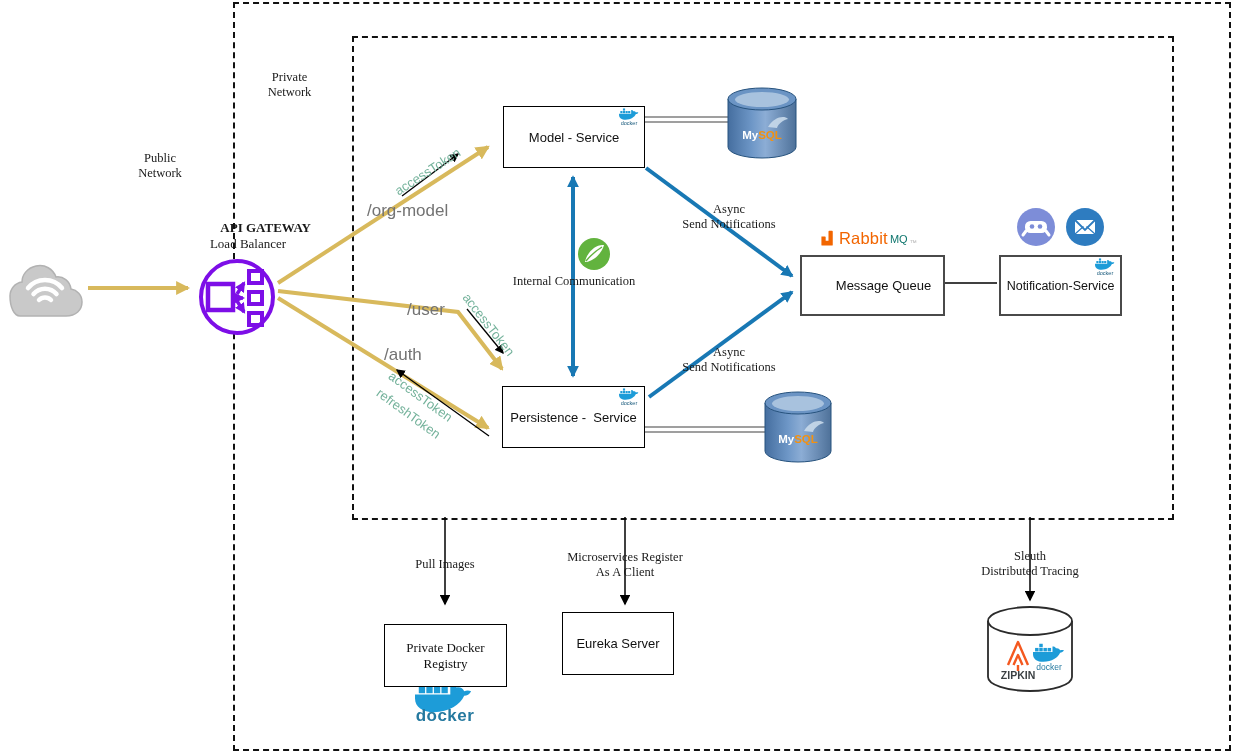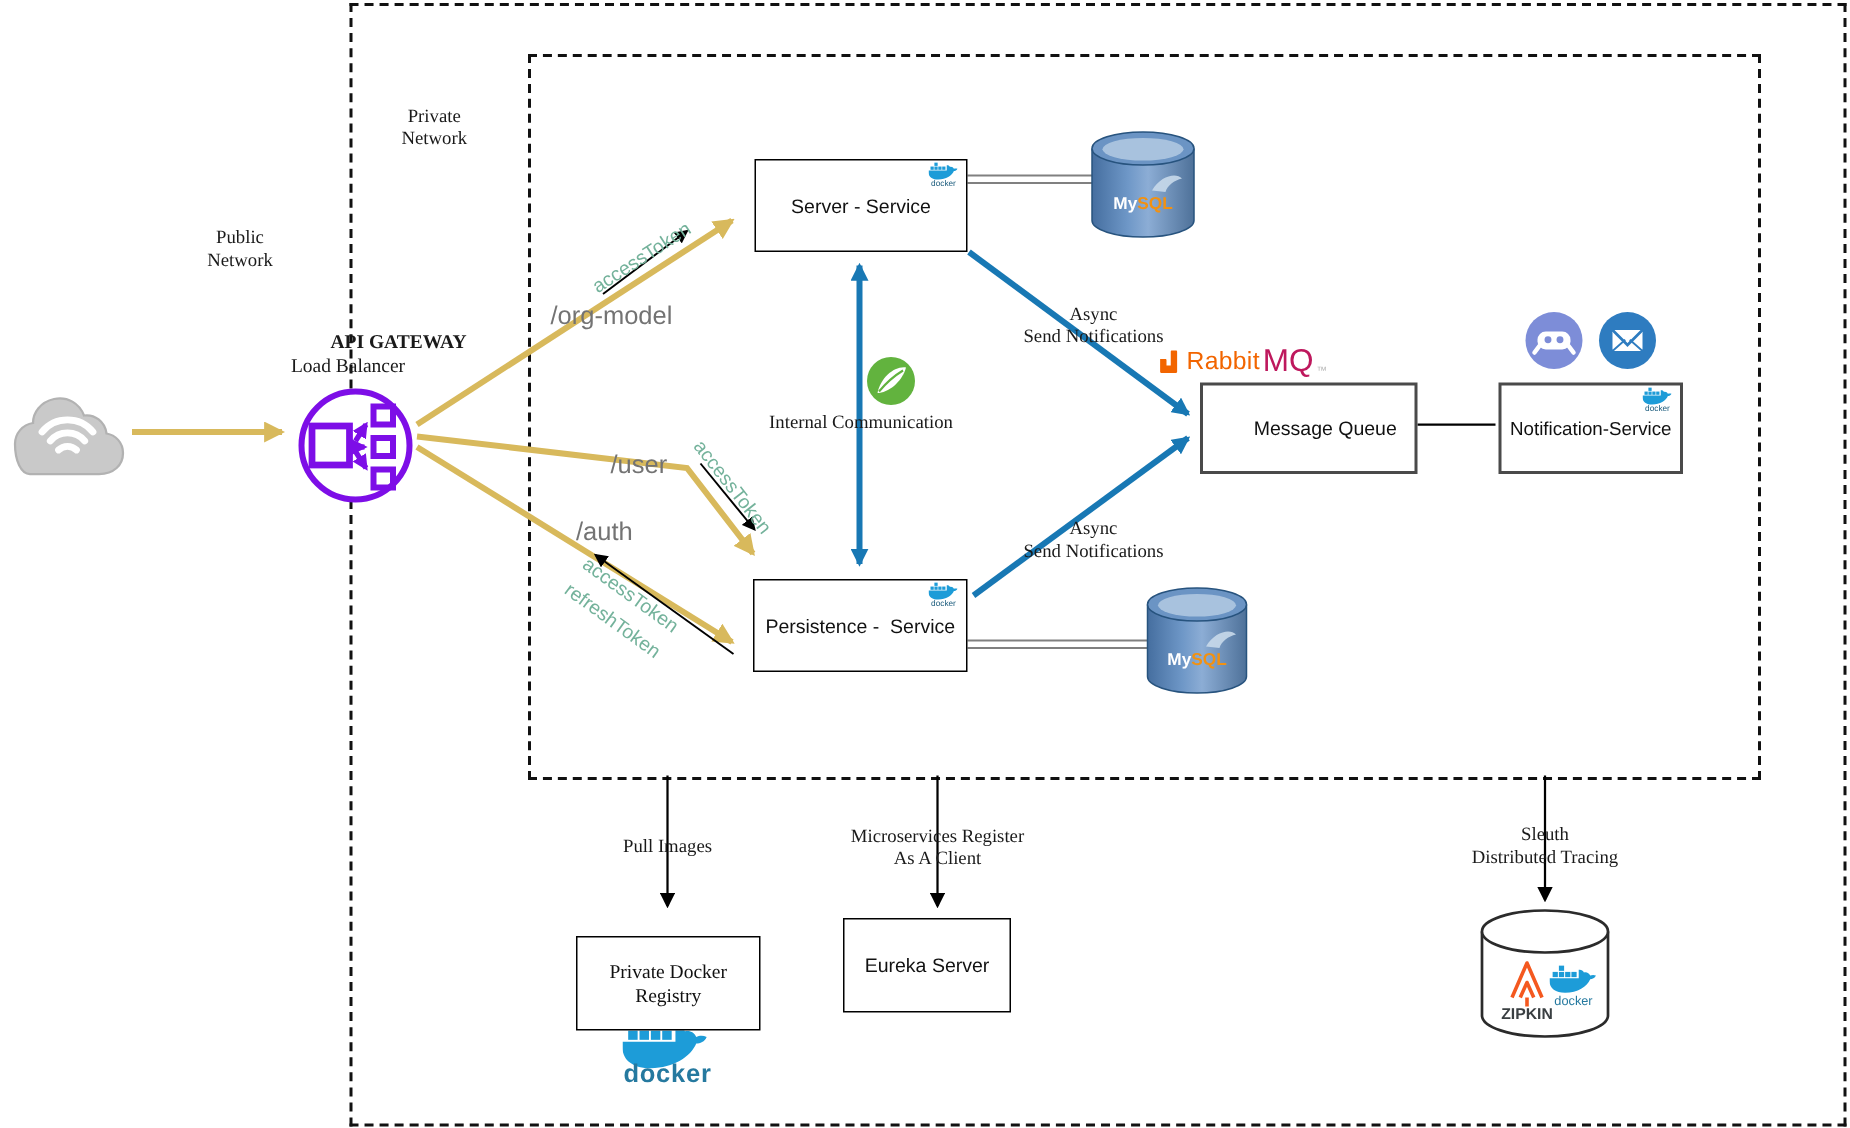--- a/index.html
+++ b/index.html
@@ -14,21 +14,21 @@
         font-size:13px;color:#111;}
   .node .nlabel{white-space:pre;}
   .node2{border:2px solid #4a4a4a;}
   .minidocker{position:absolute;right:2px;top:1px;width:26px;text-align:center;line-height:1;}
   .minidocker .mdt{font-size:5.5px;color:#16587a;margin-top:-2px;}
   .rot{position:absolute;z-index:3;font-size:13px;color:#74B29B;white-space:nowrap;transform-origin:center center;}
   .route{position:absolute;z-index:3;font-size:17px;color:#737373;white-space:nowrap;}
   .gwtitle{font-weight:bold;font-size:13px;}
   .rabbitlogo{position:absolute;z-index:3;display:flex;align-items:center;gap:2px;}
   .rabbitword{font-size:16.5px;font-weight:500;color:#F26500;letter-spacing:0.2px;}
-  .mqword{font-size:21px;font-weight:500;color:#be185d;}
+  .mqword{font-size:11px;font-weight:500;color:#0f766e;}
   .tmword{font-size:7px;color:#B3B3B3;align-self:flex-end;padding-bottom:2px;}
   .dockerword{position:absolute;z-index:3;font-size:17px;font-weight:bold;color:#25799f;text-align:center;letter-spacing:0.5px;}
 </style>
 </head>
 <body>
 
 <div id="stage">
 
   <div class="dashbox" style="left:233px;top:2px;width:994px;height:745px;"></div>
   <div class="dashbox" style="left:352px;top:36px;width:818px;height:480px;"></div>
@@ -167,24 +167,24 @@
   <div class="lbl ctr" style="left:115px;top:151px;width:90px;">
     <div>Public</div>
       <div>Network</div>
   </div>
   <div class="lbl ctr" style="left:247px;top:70px;width:85px;">
     <div>Private</div>
       <div>Network</div>
   </div>
 
   <div class="lbl ctr gwtitle" style="left:163px;top:220px;width:148px;text-align:right;">API GATEWAY</div>
-  <div class="lbl ctr" style="left:158px;top:236px;width:148px;font-size:13px;">Load Balancer</div>
+  <div class="lbl ctr" style="left:174px;top:236px;width:148px;font-size:13px;">Load Balancer</div>
 
   <div class="node" style="left:503px;top:106px;width:140px;height:60px;">
-    <span class="nlabel">Server - Service</span>
+    <span class="nlabel">Model - Service</span>
     <div class="minidocker">
       <svg width="22" height="13" viewBox="0 0 46 30">
           <use href="#whale" style="color:#1d9cd8"></use>
         </svg>
       <div class="mdt">docker</div>
     </div>
   </div>
 
   <div class="node" style="left:502px;top:386px;width:141px;height:60px;">
     <span class="nlabel">Persistence -  Service</span>
@@ -214,21 +214,21 @@
     <div class="ctr">
         <div>Private Docker</div>
     <div>Registry</div>
       </div>
   </div>
 
   <div class="node" style="left:562px;top:612px;width:110px;height:61px;text-align:center;">
     <span class="nlabel">Eureka Server</span>
   </div>
 
-  <div class="rabbitlogo" style="left:772px;top:229px;">
+  <div class="rabbitlogo" style="left:820px;top:229px;">
     <svg width="17" height="17" viewBox="0 0 24 24">
       <path fill="#F26500" d="M2,9 h5 c0.6,0 1,0.4 1,1 v5 h4 V2 c0,-0.6 0.4,-1 1,-1 h4 c0.6,0 1,0.4 1,1 v19 c0,0.6 -0.4,1 -1,1 H3 c-0.6,0 -1,-0.4 -1,-1 Z"></path>
     </svg>
     <span class="rabbitword">Rabbit</span>
       <span class="mqword">MQ</span>
       <span class="tmword">™</span>
   </div>
 
   <div class="route" style="left:367px;top:201px;">/org-model</div>
   <div class="route" style="left:407px;top:300px;">/user</div>

